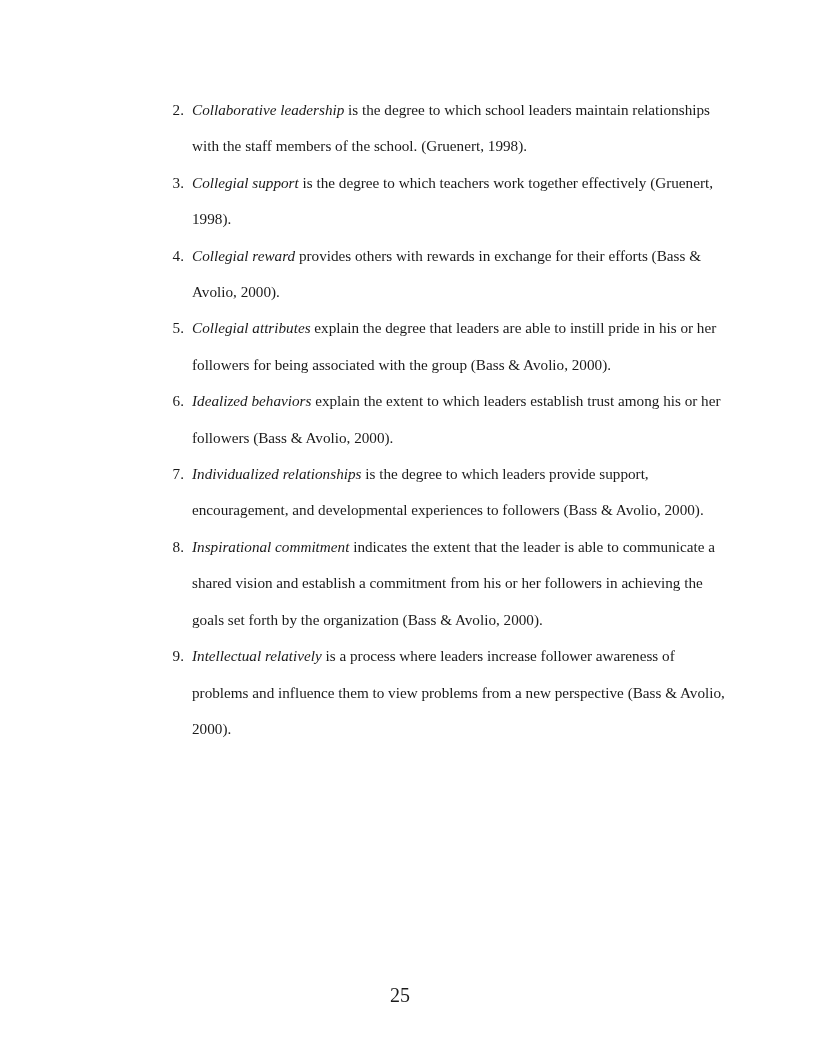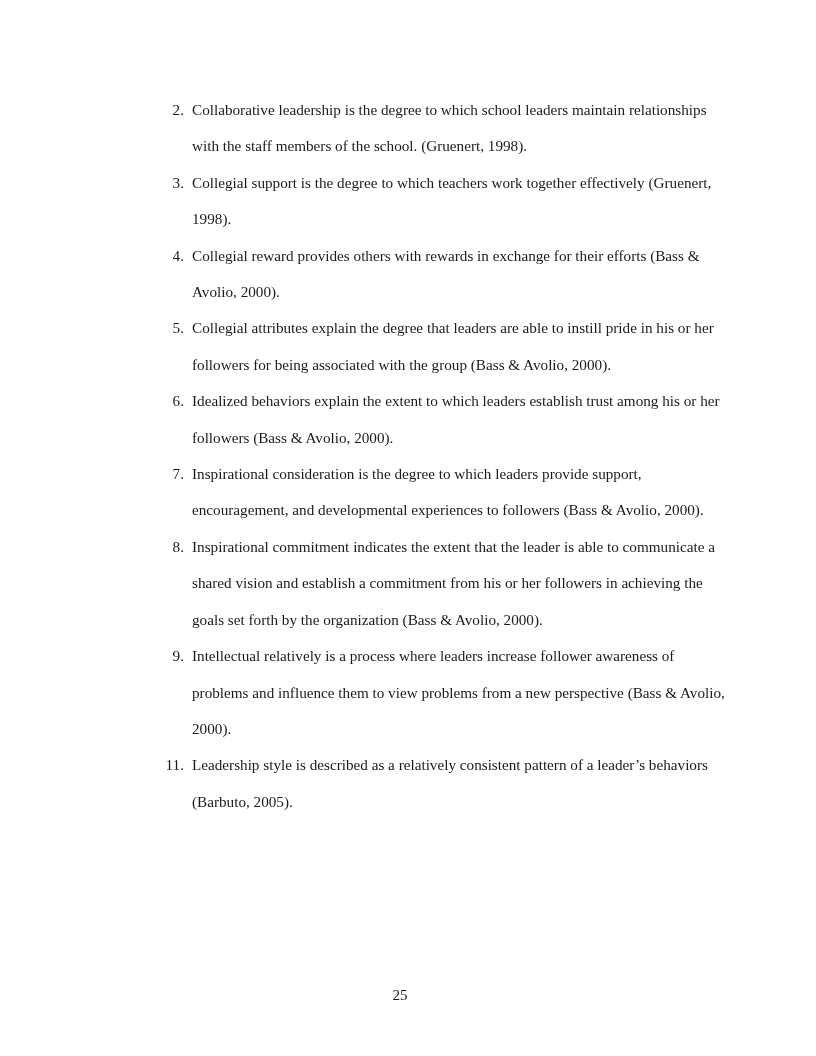--- a/index.html
+++ b/index.html
@@ -56,33 +56,34 @@
     text-align: right;
     font-size: 15.2px;
     line-height: 36.4px;
   }
 
   li.definition-item .item-body {
     display: block;
   }
 
   .term {
+    font-style: italic;
   }
 
   .rest {
     font-style: normal;
   }
 
   .page-number {
     position: absolute;
     left: 0;
     top: 985px;
     width: 800px;
     text-align: center;
-    font-size: 15px;
+    font-size: 20px;
     line-height: 20px;
     color: #1a1a1a;
   }
 </style>
 </head>
 <body>
 
 <div class="page">
 
   <div class="content">
@@ -108,37 +109,33 @@
         <span class="item-body"><span class="term">Collegial attributes</span><span class="rest"> explain the degree that leaders are able to instill pride in his or her followers for being associated with the group (Bass &amp; Avolio, 2000).</span></span>
       </li>
 
       <li class="definition-item">
         <span class="item-number">6.</span>
         <span class="item-body"><span class="term">Idealized behaviors</span><span class="rest"> explain the extent to which leaders establish trust among his or her followers (Bass &amp; Avolio, 2000).</span></span>
       </li>
 
       <li class="definition-item">
         <span class="item-number">7.</span>
-        <span class="item-body"><span class="term">Inspirational consideration</span><span class="rest"> is the degree to which leaders provide support, encouragement, and developmental experiences to followers (Bass &amp; Avolio, 2000).</span></span>
+        <span class="item-body"><span class="term">Individualized relationships</span><span class="rest"> is the degree to which leaders provide support, encouragement, and developmental experiences to followers (Bass &amp; Avolio, 2000).</span></span>
       </li>
 
       <li class="definition-item">
         <span class="item-number">8.</span>
         <span class="item-body"><span class="term">Inspirational commitment</span><span class="rest"> indicates the extent that the leader is able to communicate a shared vision and establish a commitment from his or her followers in achieving the goals set forth by the organization (Bass &amp; Avolio, 2000).</span></span>
       </li>
 
       <li class="definition-item">
         <span class="item-number">9.</span>
         <span class="item-body"><span class="term">Intellectual relatively</span><span class="rest"> is a process where leaders increase follower awareness of problems and influence them to view problems from a new perspective (Bass &amp; Avolio, 2000).</span></span>
       </li>
 
 
-      <li class="definition-item">
-        <span class="item-number">11.</span>
-        <span class="item-body"><span class="term">Leadership style</span><span class="rest"> is described as a relatively consistent pattern of a leader’s behaviors (Barbuto, 2005).</span></span>
-      </li>
 
     </ol>
   </div>
 
   <div class="page-number">25</div>
 
 </div>
 
 </body></html>

